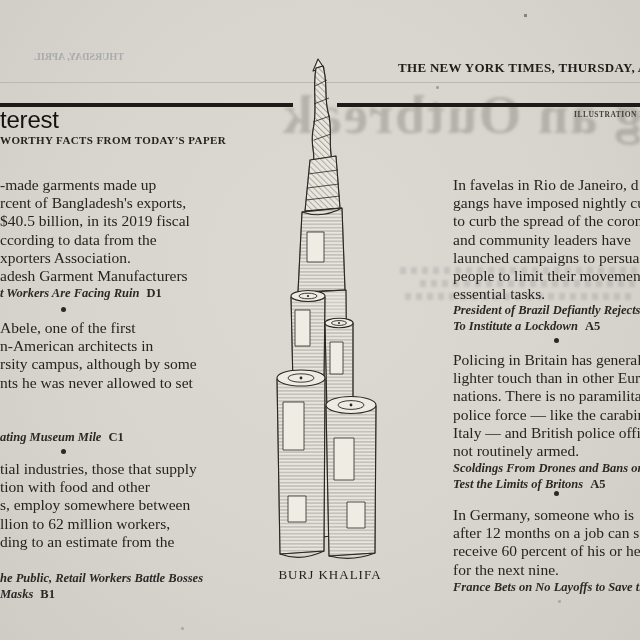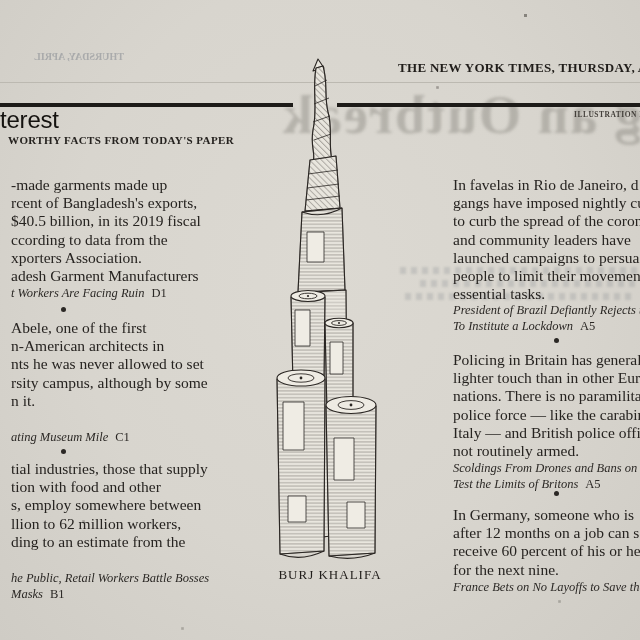--- a/index.html
+++ b/index.html
@@ -18,26 +18,26 @@
   .credit{left:574px;top:110px;font-size:7.5px;font-weight:bold;letter-spacing:.5px;color:#44403b;white-space:nowrap;}
   
   .ghost-headline{left:228px;top:84px;width:414px;font-size:54px;font-weight:bold;letter-spacing:2px;
     color:rgba(128,125,118,.40);transform:scaleX(-1);filter:blur(1.4px);white-space:nowrap;}
   .ghost-folio{left:12px;top:51px;width:112px;font-size:10px;font-weight:bold;
     color:rgba(103,110,122,.40);transform:scaleX(-1);filter:blur(.6px);white-space:nowrap;}
   .bleed{height:7px;filter:blur(1.1px);
     background:repeating-linear-gradient(90deg, rgba(88,98,110,.17) 0 6px, rgba(88,98,110,0) 6px 11px);}
   
   .sec-title{left:0;top:106px;font-family:"Liberation Sans", sans-serif;font-size:24px;font-weight:normal;color:#14120f;letter-spacing:-.2px;}
-  .sec-sub{left:8px;top:134px;font-size:11px;font-weight:bold;letter-spacing:.4px;color:#25221f;text-align:center;}
+  .sec-sub{left:0;top:134px;font-size:11px;font-weight:bold;letter-spacing:.4px;color:#25221f;text-align:center;}
   
   .story{line-height:18.2px;font-size:15.5px;white-space:nowrap;}
-  .lcol{left:0;width:252px;padding-left:11px;}
+  .lcol{left:0;width:252px;}
   .rcol{left:453px;width:200px;}
-  .ref{font-size:12.5px;font-style:italic;line-height:15.5px;color:#2b2825;white-space:nowrap;}
+  .ref{font-size:12.5px;font-style:italic;line-height:15.5px;color:#2b2825;white-space:nowrap;font-weight:bold;}
   .pcode{font-style:normal;margin-left:7px;}
   .bullet{width:5px;height:5px;border-radius:50%;background:#2b2825;}
   
   .tower{left:250px;top:56px;width:160px;height:510px;}
   .caption{left:250px;top:567px;width:160px;text-align:center;font-size:13px;font-weight:normal;letter-spacing:1px;color:#211e1b;}
   .specks{left:0;top:0;width:1px;height:1px;background:transparent;
     box-shadow:525px 15px 0 1px rgba(70,66,60,.55), 437px 87px 0 .8px rgba(70,66,60,.4),
     620px 243px 0 .8px rgba(70,66,60,.3), 83px 521px 0 .8px rgba(70,66,60,.35),
     559px 601px 0 .8px rgba(70,66,60,.3), 182px 628px 0 .8px rgba(70,66,60,.3);}
 </style>
@@ -69,23 +69,22 @@
   <div>adesh Garment Manufacturers</div>
 </div>
 <div class="abs ref lcol" style="top:286px;">
   <span>t Workers Are Facing Ruin</span><span class="pcode">D1</span>
 </div>
 <div class="abs bullet" style="left:61px;top:307px;"></div>
 
 <div class="abs story lcol" style="top:319px;">
   <div>Abele, one of the first</div>
   <div>n-American architects in</div>
+  <div>rsity campus, although by some</div>
   <div>nts he was never allowed to set</div>
-  <div>rsity campus, although by some</div>
-  <div>n it.</div>
 </div>
 <div class="abs ref lcol" style="top:430px;">
   <span>ating Museum Mile</span><span class="pcode">C1</span>
 </div>
 <div class="abs bullet" style="left:61px;top:449px;"></div>
 
 <div class="abs story lcol" style="top:460px;">
   <div>tial industries, those that supply</div>
   <div>tion with food and other</div>
   <div>s, employ somewhere between</div>

